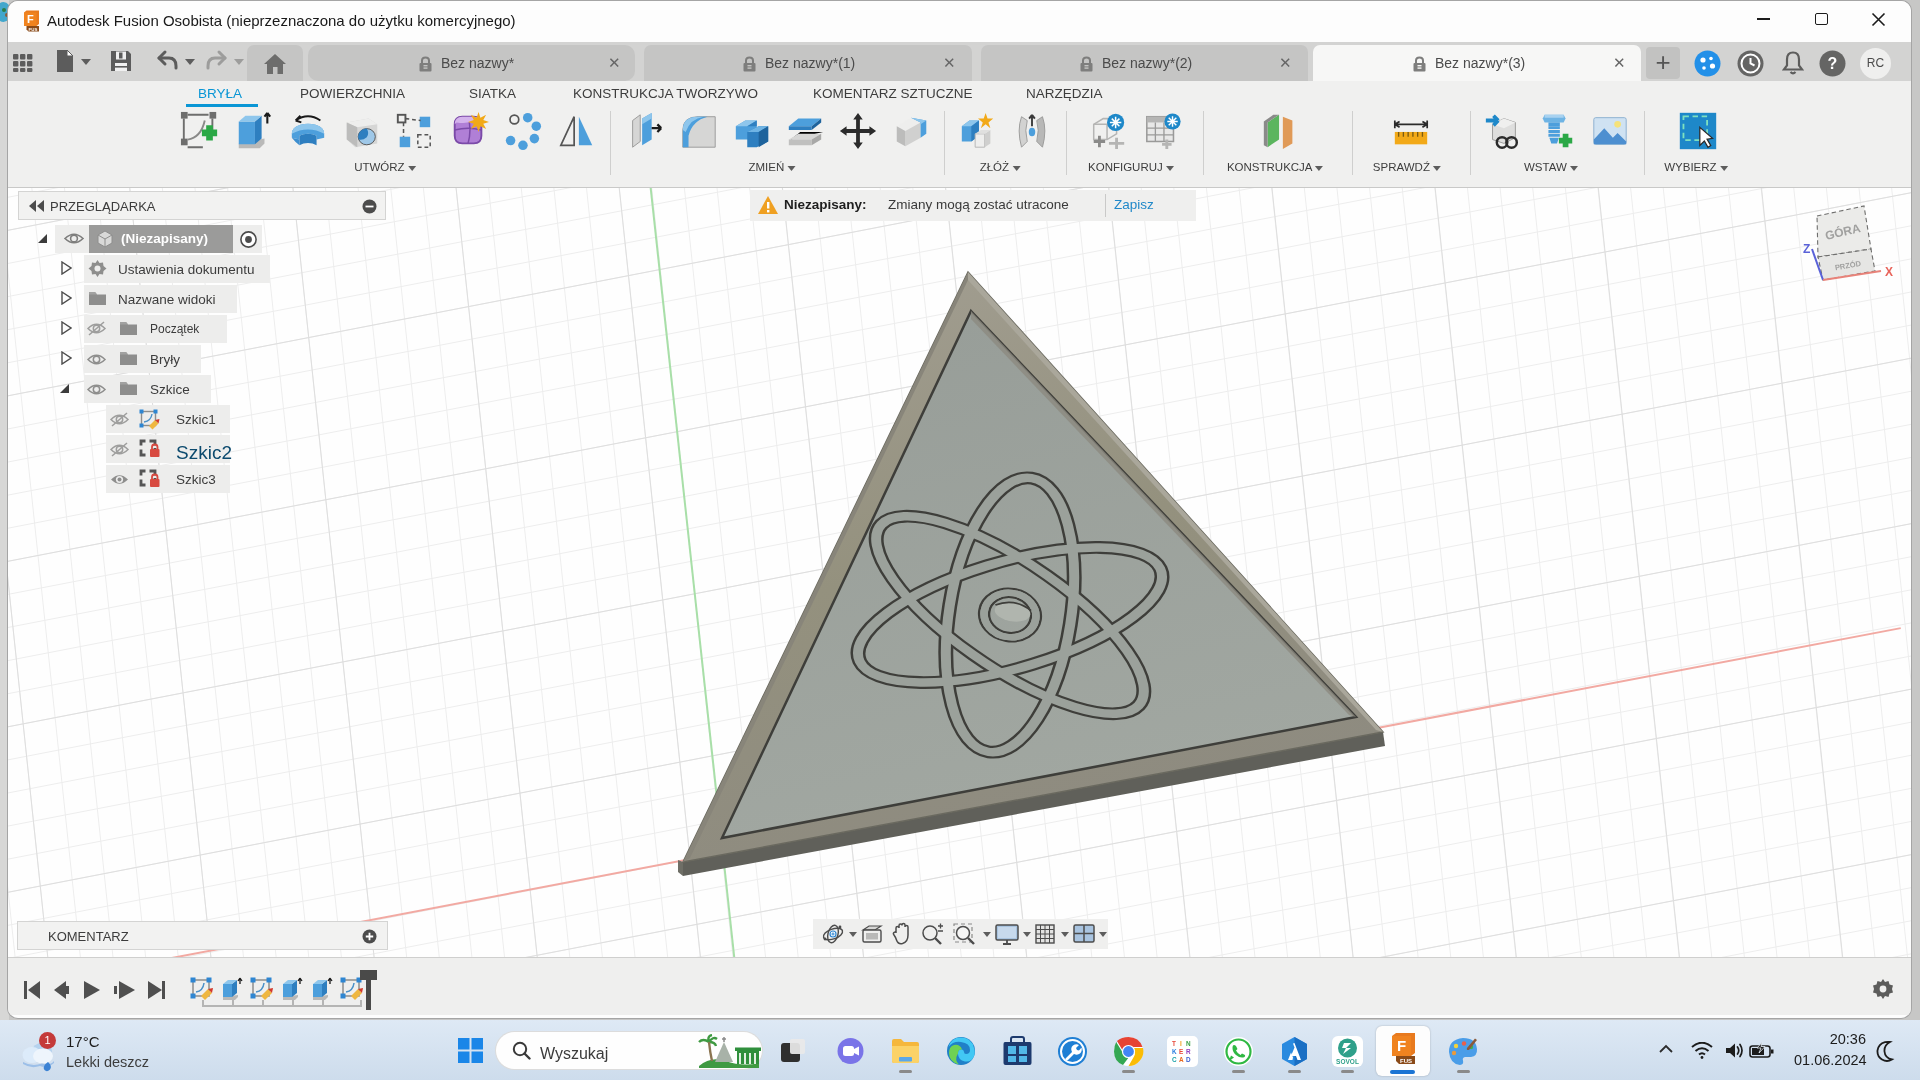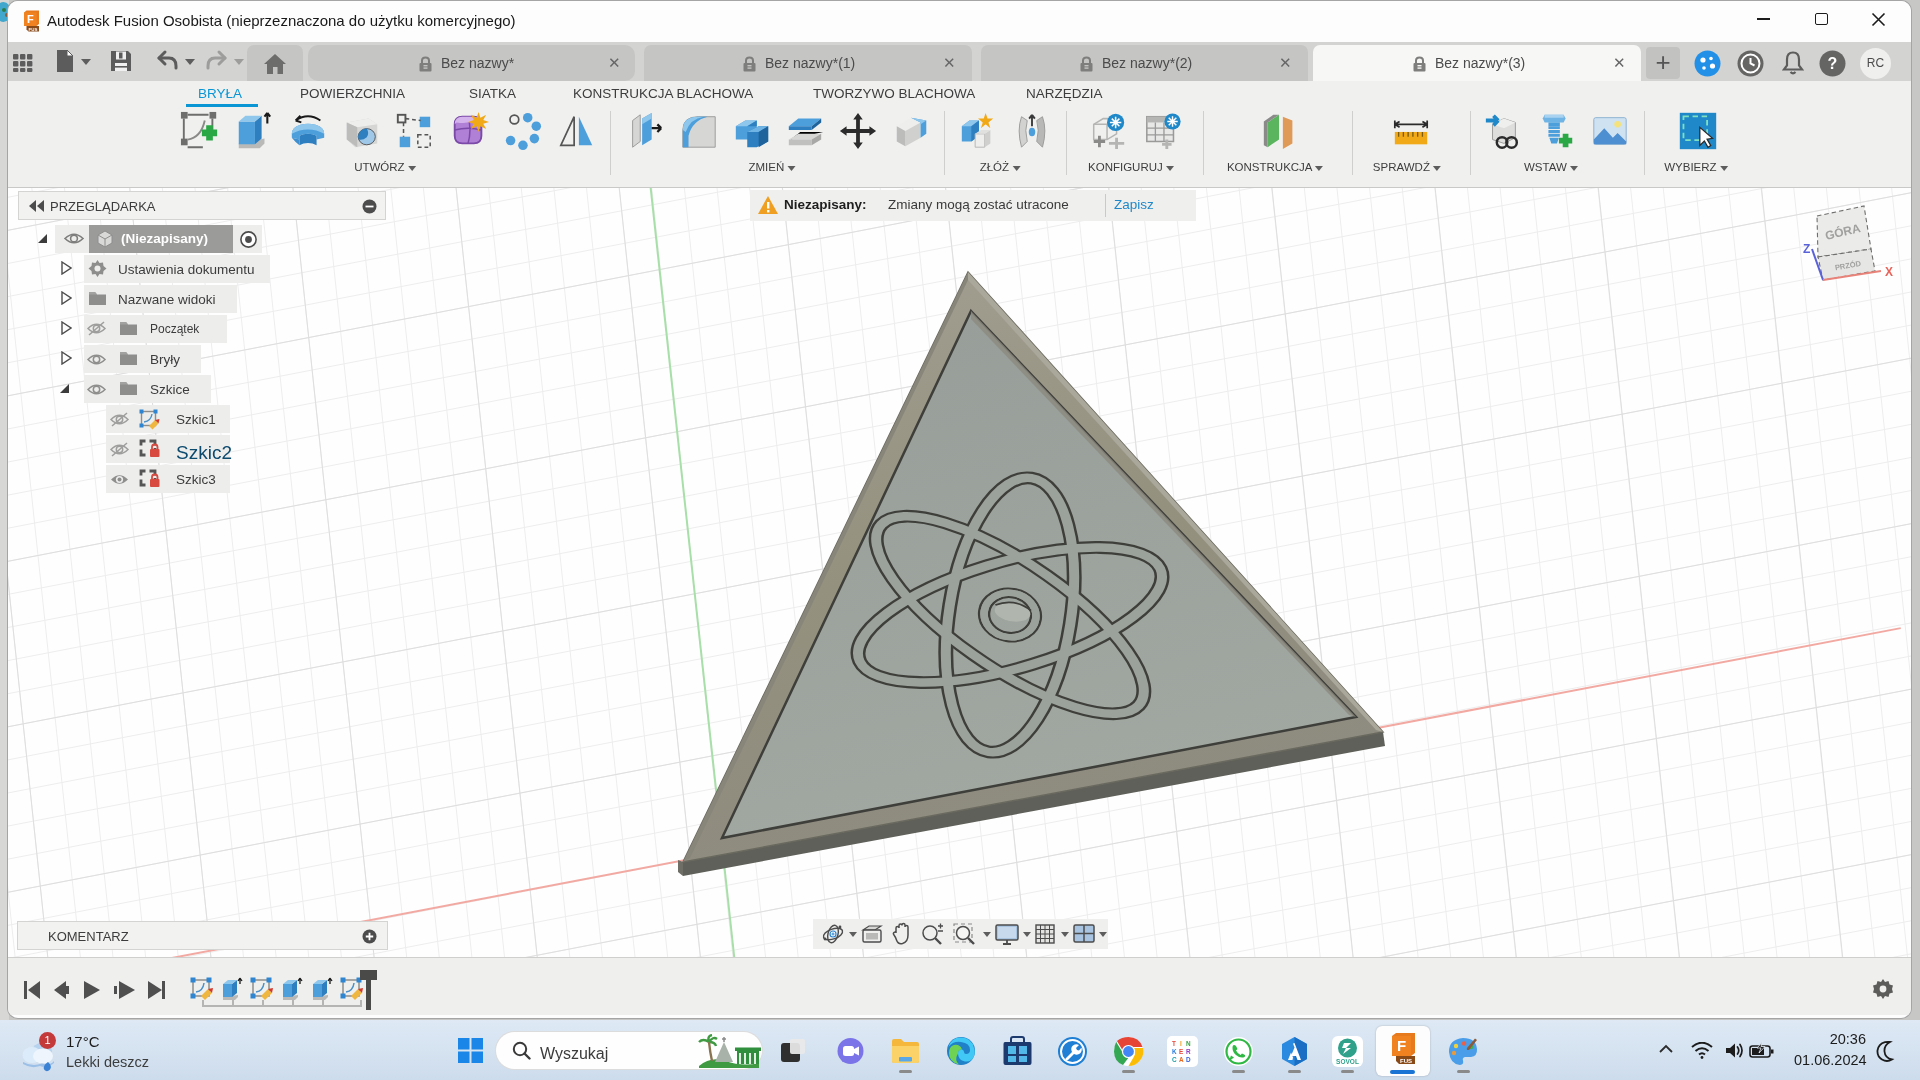--- a/index.html
+++ b/index.html
@@ -187,22 +187,22 @@
     </svg>
     <div class="abs" style="left:1860px;top:6px;width:31px;height:31px;border-radius:50%;background:#efefee;color:#4c4c4c;font-size:12px;text-align:center;line-height:31px;">RC</div>
   </div>
 
   <div id="ribbon">
 
     <div class="rtab active" style="left:198px;">BRYŁA</div>
     <div class="abs" style="left:186px;top:23px;width:72px;height:3px;background:#0a96d5;"></div>
     <div class="rtab" style="left:300px;">POWIERZCHNIA</div>
     <div class="rtab" style="left:469px;">SIATKA</div>
-    <div class="rtab" style="left:573px;">KONSTRUKCJA BLACHOWA</div>
-    <div class="rtab" style="left:813px;">TWORZYWO BLACHOWA</div>
+    <div class="rtab" style="left:573px;">KONSTRUKCJA TWORZYWO</div>
+    <div class="rtab" style="left:813px;">KOMENTARZ SZTUCZNE</div>
     <div class="rtab" style="left:1026px;">NARZĘDZIA</div>
 
 
     <svg class="ticon" style="left:180px" width="42" height="42" viewBox="0 0 42 42">
       <g stroke="#6e6e6d" stroke-width="2" fill="none">
         <path d="M8 4 L30 4 M8 38 L24 38 M4 8 L4 32 M34 8 L34 22"></path>
       </g>
       <g fill="#6e6e6d">
           <rect x="1" y="1" width="7" height="7"></rect>
           <rect x="31" y="1" width="7" height="7"></rect>

